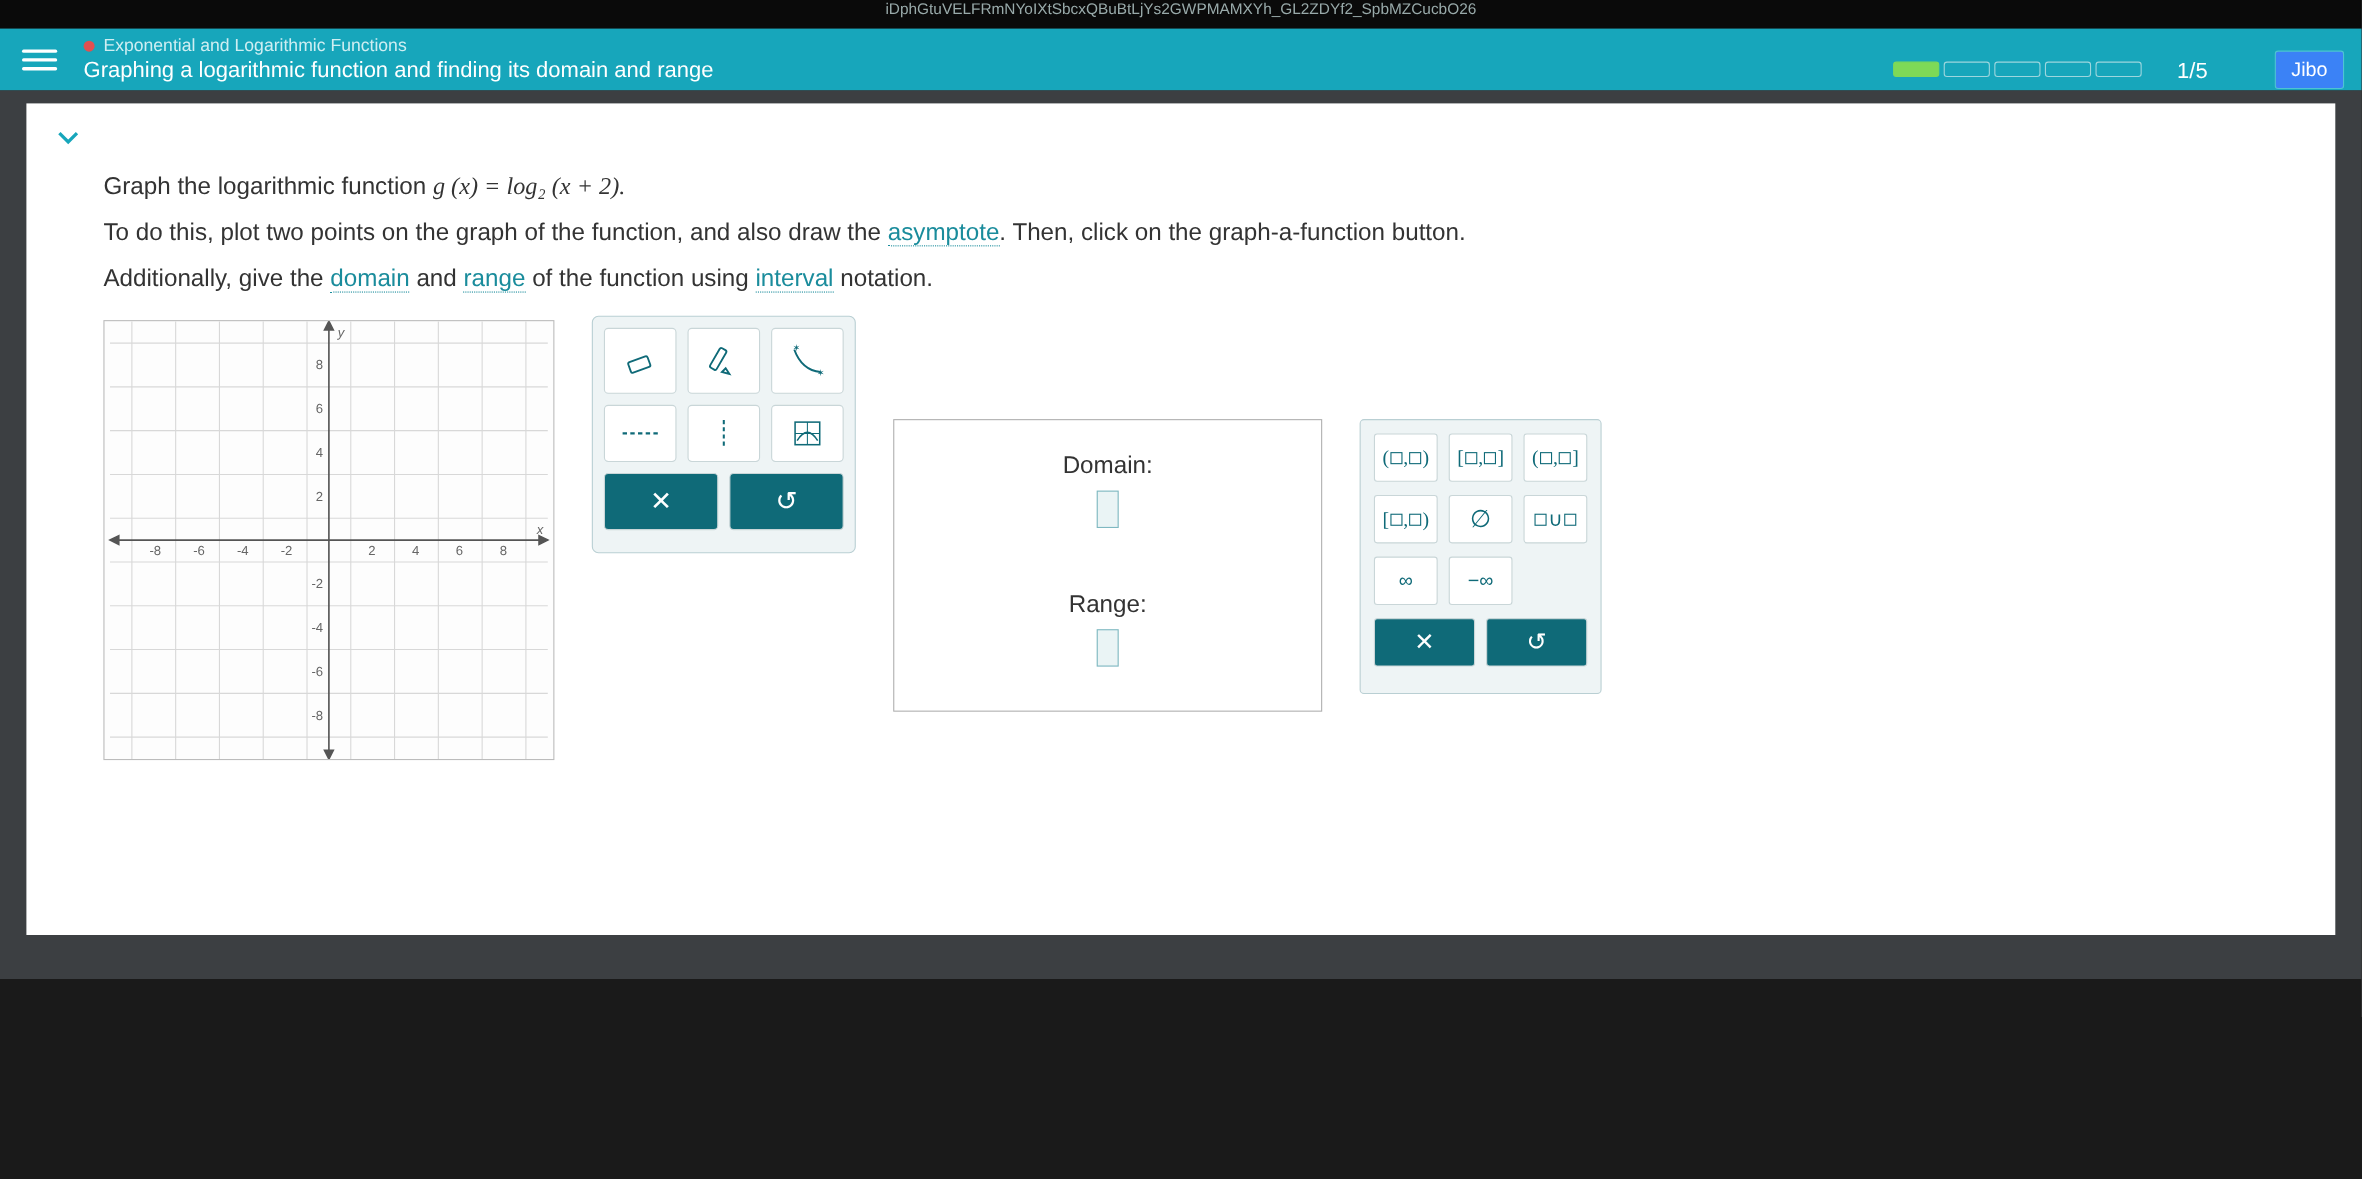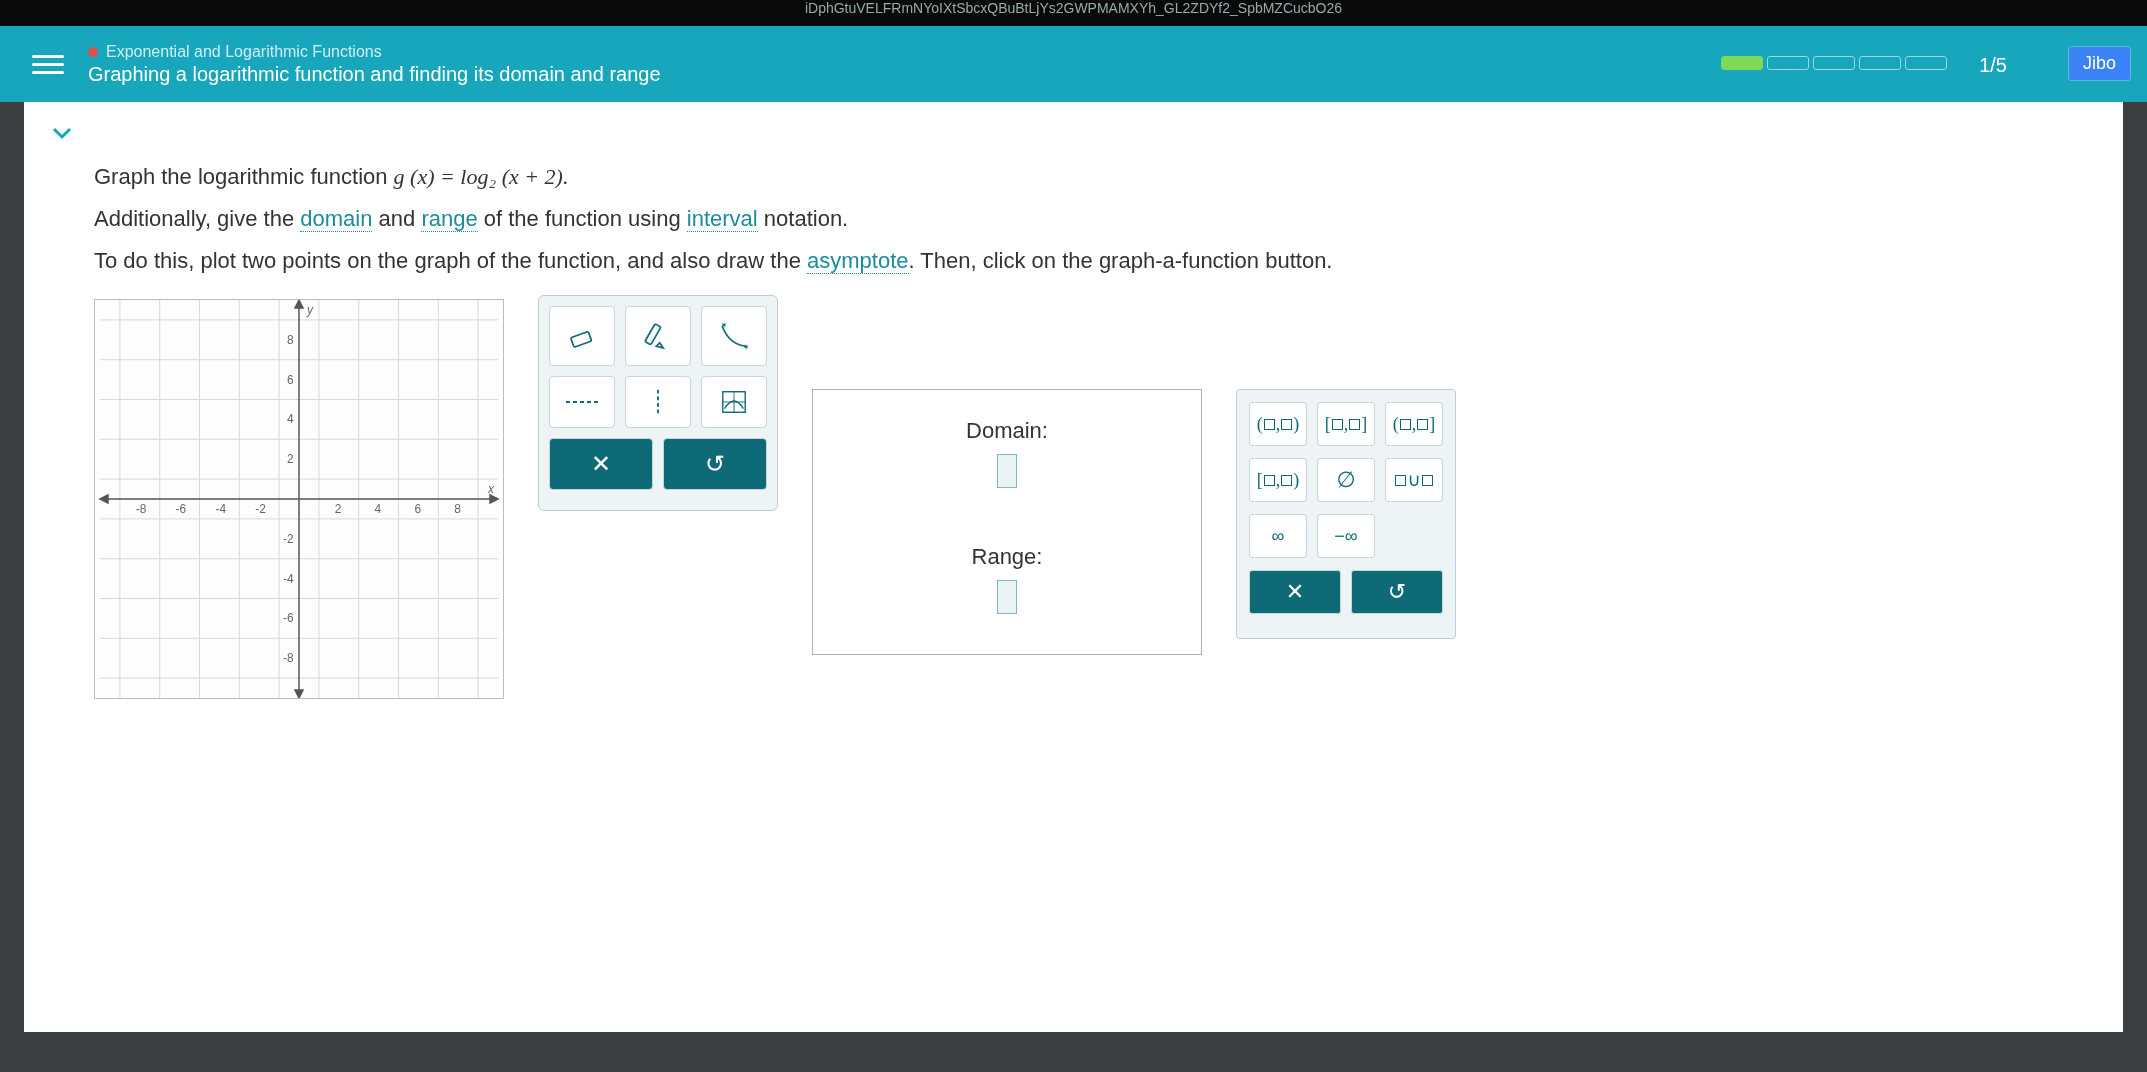--- a/index.html
+++ b/index.html
@@ -3,34 +3,34 @@
 <meta charset="utf-8">
 <style>
 * { margin:0; padding:0; box-sizing:border-box; font-family: Arial, Helvetica, sans-serif; }
 html,body { width:2147px; height:1072px; background:#1a1a1a; overflow:hidden; }
 
 
 .urlbar { height:26px; background:#0a0a0a; color:#888; font-size:14px; display:flex; align-items:flex-start; justify-content:center; }
 .urlbar span { color:#9aa; }
 
 
-.header { background:#17a6bb; height:76px; display:flex; align-items:center; padding:0 32px; color:#fff; position:relative; }
+.header { background:#17a6bb; height:56px; display:flex; align-items:center; padding:0 20px; color:#fff; position:relative; }
 .hamburger { width:32px; height:32px; margin-right:24px; display:flex; flex-direction:column; justify-content:center; gap:5px; cursor:pointer; }
 .hamburger div { height:3px; background:#fff; border-radius:2px; }
 .header-text .breadcrumb { font-size:16px; color:#cfeef2; margin-bottom:2px; display:flex; align-items:center; gap:8px;}
 .dot-red { width:10px; height:10px; border-radius:50%; background:#e05050; display:inline-block;}
 .header-text .title { font-size:20px; font-weight:500; }
 .progress-group { position:absolute; right:200px; top:30px; display:flex; gap:4px; }
 .progress-cell { width:42px; height:14px; border:1px solid #9dd6de; border-radius:3px; }
 .progress-cell.filled { background:#7ed957; border-color:#7ed957; }
 .progress-count { position:absolute; right:140px; top:28px; font-size:20px; }
 .user-badge { position:absolute; right:16px; top:20px; background:#3b82f6; color:#fff; font-size:18px; padding:6px 14px; border:1px solid #4ec3d2; border-radius:3px;}
 
 
-.shell { background:#3c3f42; padding:0 24px 40px 24px; height:970px;}
+.shell { background:#3c3f42; padding:12px 24px 40px 24px; height:808px;}
 .page { background:#fff; height:100%; position:relative; padding:16px 0 0 0;}
 .chev { width:40px; height:30px; display:flex; align-items:center; justify-content:center; color:#17a6bb; font-size:22px; margin-left:18px; cursor:pointer;}
 
 
 .question { margin:8px 70px 0 70px; color:#333; font-size:22px; line-height:1.9; }
 .question .mathit { font-family: 'Georgia', serif; font-style:italic; }
 .link { color:#1a8c9c; border-bottom:1px dotted #1a8c9c; }
 
 
 .workrow { display:flex; gap:34px; margin:18px 70px 0 70px; align-items:flex-start; }
@@ -100,24 +100,24 @@
           <path d="M4 8 L12 16 L20 8" fill="none" stroke="#17a6bb" stroke-width="3"></path>
         </svg>
     </div>
 
     <div class="question">
       <div>
         <span>Graph the logarithmic function </span>
         <span class="mathit">g (x) = log₂ (x + 2).</span>
       </div>
       <div>
+        <span>To do this, plot two points on the graph of the function, and also draw the </span><span class="link">asymptote</span><span>. Then, click on the graph-a-function button.</span>
+      </div>
+      <div>
         <span>Additionally, give the </span><span class="link">domain</span><span> and </span><span class="link">range</span><span> of the function using </span><span class="link">interval</span><span> notation.</span>
-      </div>
-      <div>
-        <span>To do this, plot two points on the graph of the function, and also draw the </span><span class="link">asymptote</span><span>. Then, click on the graph-a-function button.</span>
       </div>
     </div>
 
     <div class="workrow">
 
       <div class="graph-wrap">
         <svg viewBox="0 0 400 400">
           <g stroke="#d8d8d8" stroke-width="1">
             <line x1="20" y1="0" x2="20" y2="400"></line>
               <line x1="60" y1="0" x2="60" y2="400"></line>

